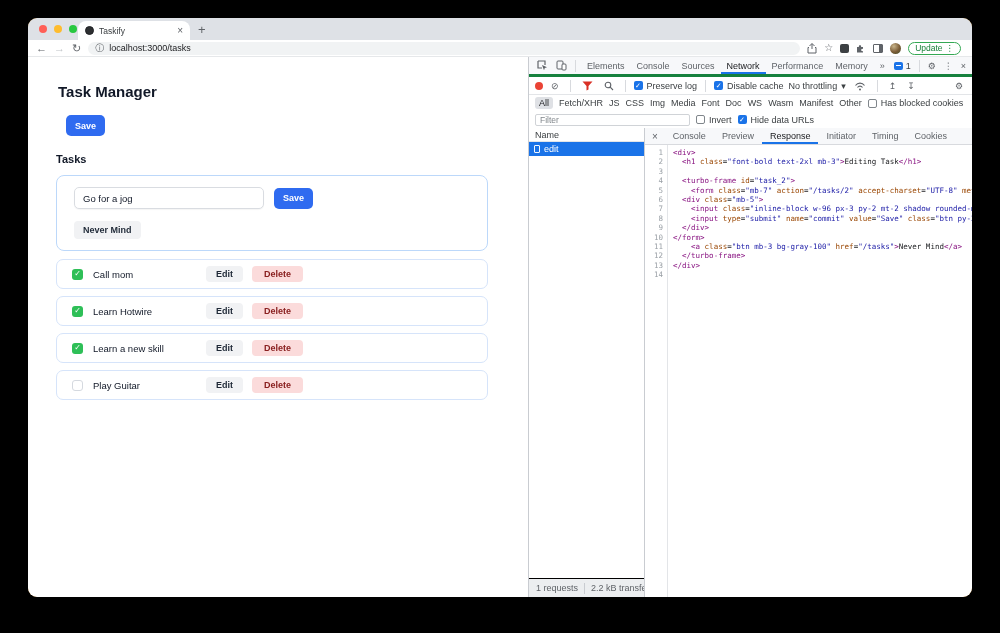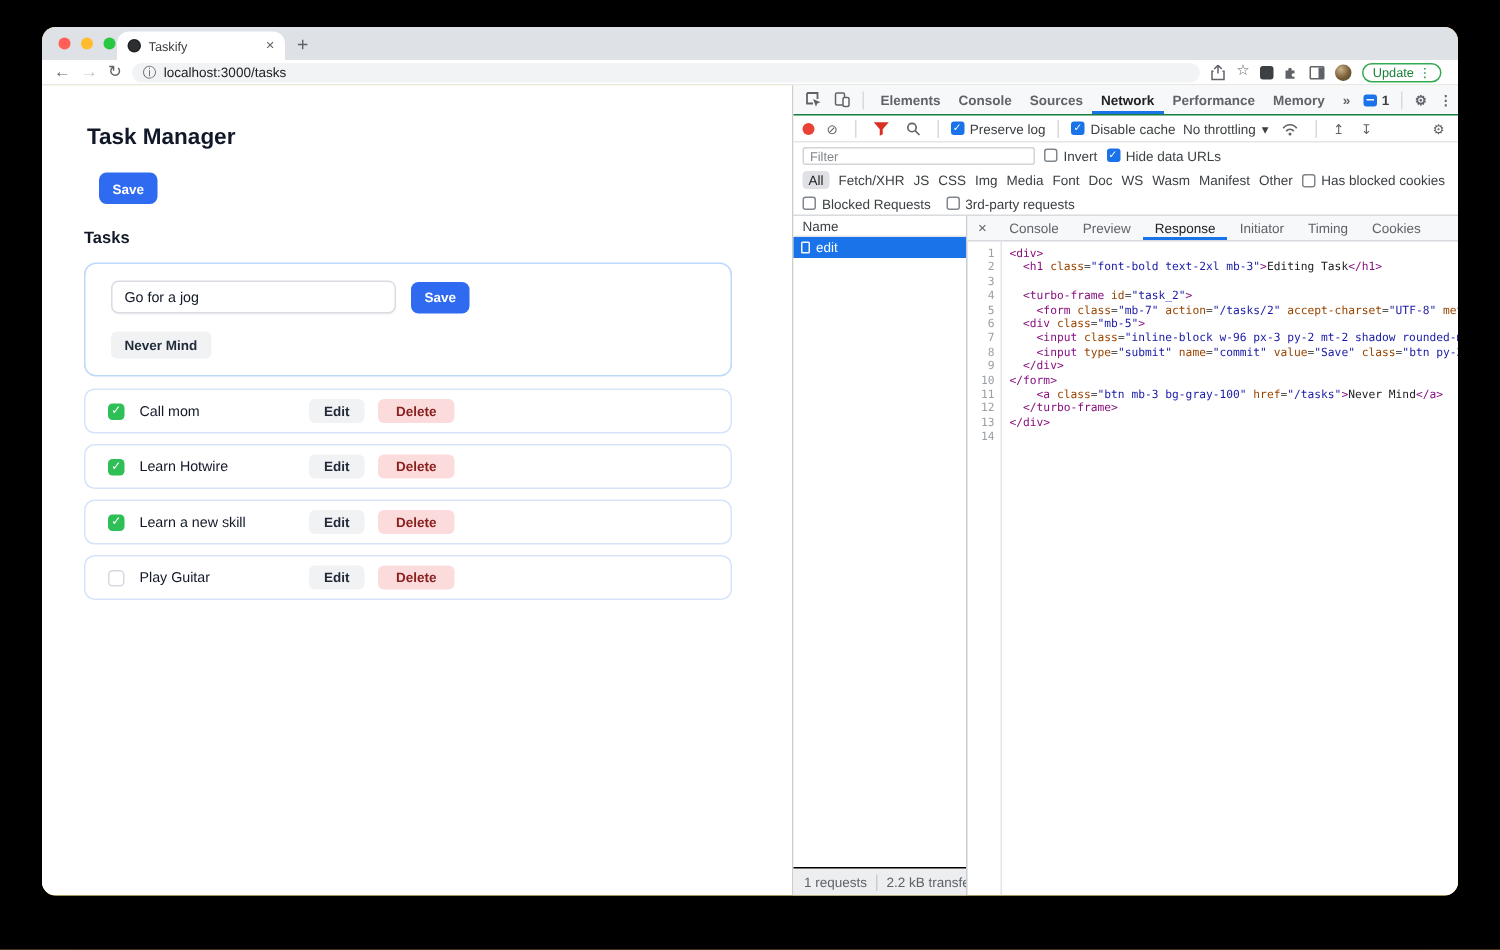--- a/index.html
+++ b/index.html
@@ -1,19 +1,19 @@
 <!DOCTYPE html>
 <html style="--accent-blue: #1a73e8; --save-blue: #2f6bf0; --green-check: #2ebf57; --delete-bg: #fbdbdb; --delete-text: #8a2020; --red-record: #ea4335; --funnel-red: #d93025; --code-tag: #881280; --code-attr: #994500; --code-value: #1a1aa6; --code-text: #202124; --update-green: #188038; --card-border: #bcd8fa; --row-border: #d6e4fa;"><head>
 <meta charset="utf-8">
 <style>
   * { margin:0; padding:0; box-sizing:border-box; }
   html,body { width:1000px; height:633px; background:#000; overflow:hidden;
     font-family:"Liberation Sans", sans-serif; }
   .window { position:absolute; left:28px; top:18px; width:944px; height:579px;
-    border-radius:9px; overflow:hidden; background:#fde047;
+    border-radius:9px; overflow:hidden; background:#a16207;
     box-shadow:0 10px 30px rgba(0,0,0,.6); display:flex; flex-direction:column; }
 
   
   .tabstrip { height:22px; background:#dee1e6; position:relative; flex:none;
     display:flex; align-items:flex-end; }
   .lights { position:absolute; left:11px; top:7px; display:flex; gap:7px; }
   .light { width:8px; height:8px; border-radius:50%; }
   .l-red{background:#ff5f57}.l-yel{background:#febc2e}.l-grn{background:#28c840}
   .tab { margin-left:50px; width:112px; height:19px; background:#fff;
     border-radius:8px 8px 0 0; display:flex; align-items:center; padding:0 7px;
@@ -70,21 +70,21 @@
   .tlabel { margin-left:10px; width:113px; font-size:9.5px; color:#111827; }
   .btn-del { height:16px; padding:0 12px; background:var(--delete-bg); color:var(--delete-text);
     border:none; border-radius:4px; font-size:9px; font-weight:700; margin-left:9px;
     font-family:"Liberation Sans",sans-serif; }
   .btn-edit { height:16px; padding:0 10px; }
 
   
   .devtools { flex:1; display:flex; flex-direction:column; min-width:0; background:#fff;
     color:#3c4043; font-size:9px; }
   .dtrow { display:flex; align-items:center; flex:none; }
-  .rowA { height:20px; background:#f7f8fa; border-bottom:1px solid #15803d; padding:0 5px; gap:2px;font-weight:bold; }
+  .rowA { height:20px; background:#f7f8fa; border-bottom:3px solid #15803d; padding:0 5px; gap:2px; }
   .icbtn { display:flex; align-items:center; justify-content:center; padding:0 3px; color:#5f6368; }
   .vsep { width:1px; height:12px; background:#d8dade; margin:0 3px; flex:none; }
   .dt-tab { padding:0 6px; height:100%; display:flex; align-items:center; color:#5f6368; white-space:nowrap; }
   .dt-tab.active { color:#202124; box-shadow:inset 0 -2px 0 var(--accent-blue); }
   .dt-tabs { display:flex; height:100%; align-items:center; }
   .more { color:#5f6368; padding:0 4px; }
   .badge { display:flex; align-items:center; gap:3px; margin-left:auto; padding:0 3px; }
   .badge-ic { width:9px; height:8px; background:var(--accent-blue); border-radius:2px; position:relative; }
   .badge-ic::after { content:""; position:absolute; left:2px; top:3px; width:5px; height:1px; background:#fff; }
   .rowB { height:18px; border-bottom:1px solid #e3e5e8; padding:0 6px; gap:5px; }
@@ -292,32 +292,20 @@
               <path d="M3.5 6.5 a3 3 0 0 1 5 0" stroke="#5f6368" fill="none" stroke-width="1.1"></path>
               <circle cx="6" cy="8.4" r="1" fill="#5f6368"></circle>
             </svg>
         </span>
         <span class="vsep"></span>
         <span class="icbtn">↥</span>
         <span class="icbtn">↧</span>
         <span class="icbtn" style="margin-left:auto">⚙</span>
       </div>
 
-      <div class="dtrow rowC">
-        <input class="filter-input" placeholder="Filter" style="">
-        <span class="cblab">
-          <span class="cb un"></span>
-          <span>Invert</span>
-        </span>
-        <span class="cblab">
-          <span class="cb checked">✓</span>
-          <span>Hide data URLs</span>
-        </span>
-      </div>
-
       <div class="dtrow rowD">
         <div class="pills">
             <span class="pill active">All</span>
             <span class="pill">Fetch/XHR</span>
             <span class="pill">JS</span>
             <span class="pill">CSS</span>
             <span class="pill">Img</span>
             <span class="pill">Media</span>
             <span class="pill">Font</span>
             <span class="pill">Doc</span>
@@ -325,30 +313,32 @@
             <span class="pill">Wasm</span>
             <span class="pill">Manifest</span>
             <span class="pill">Other</span>
           </div>
         <span class="cblab">
           <span class="cb un"></span>
           <span>Has blocked cookies</span>
         </span>
       </div>
 
-      <div class="dtrow rowE">
+      <div class="dtrow rowC">
+        <input class="filter-input" placeholder="Filter" style="">
         <span class="cblab">
           <span class="cb un"></span>
-          <span>Blocked Requests</span>
-        </span>
-        <span class="cblab">
-          <span class="cb un"></span>
-          <span>3rd-party requests</span>
-        </span>
-      </div>
+          <span>Invert</span>
+        </span>
+        <span class="cblab">
+          <span class="cb checked">✓</span>
+          <span>Hide data URLs</span>
+        </span>
+      </div>
+
 
       <div class="split">
         <div class="reqpanel">
           <div class="reqheader">Name</div>
           <div class="reqrow">
             <span class="docic"></span>
             <span>edit</span>
           </div>
           <div class="reqfill"></div>
           <div class="reqstatus">

